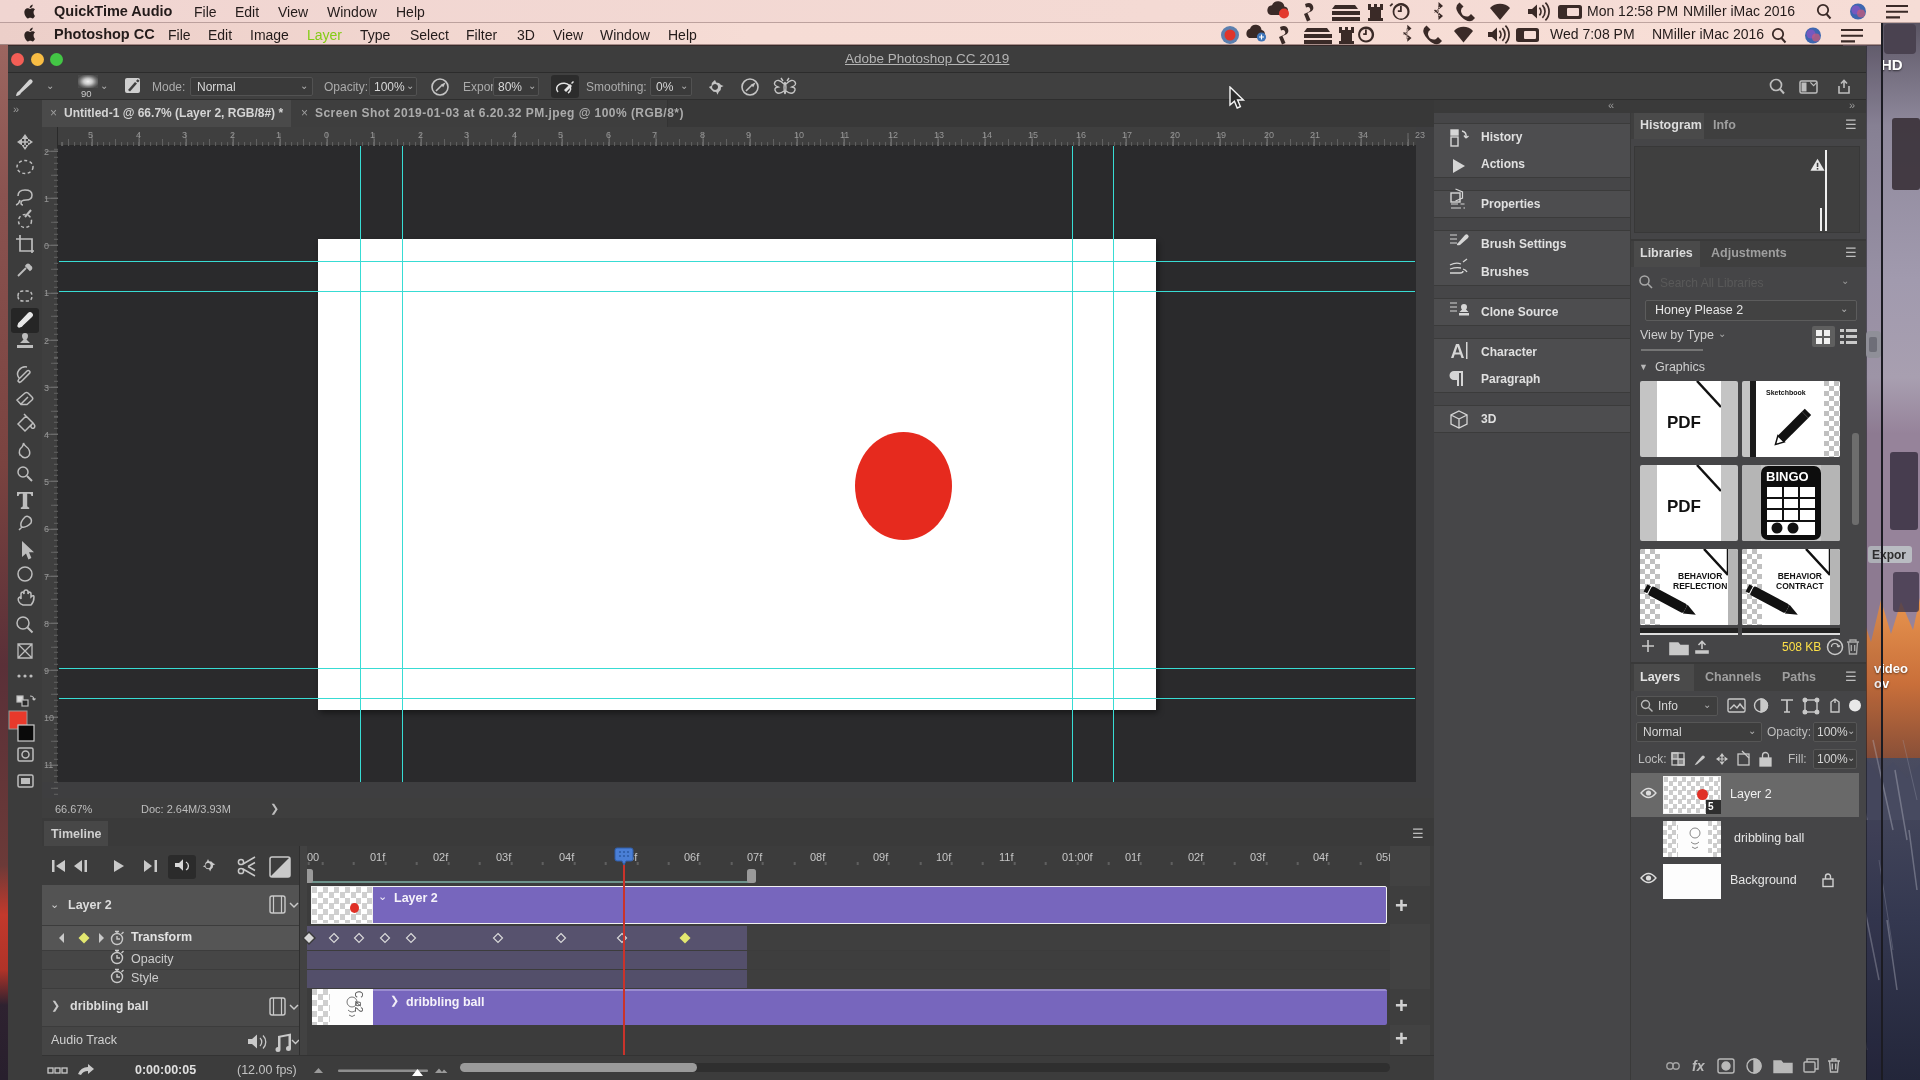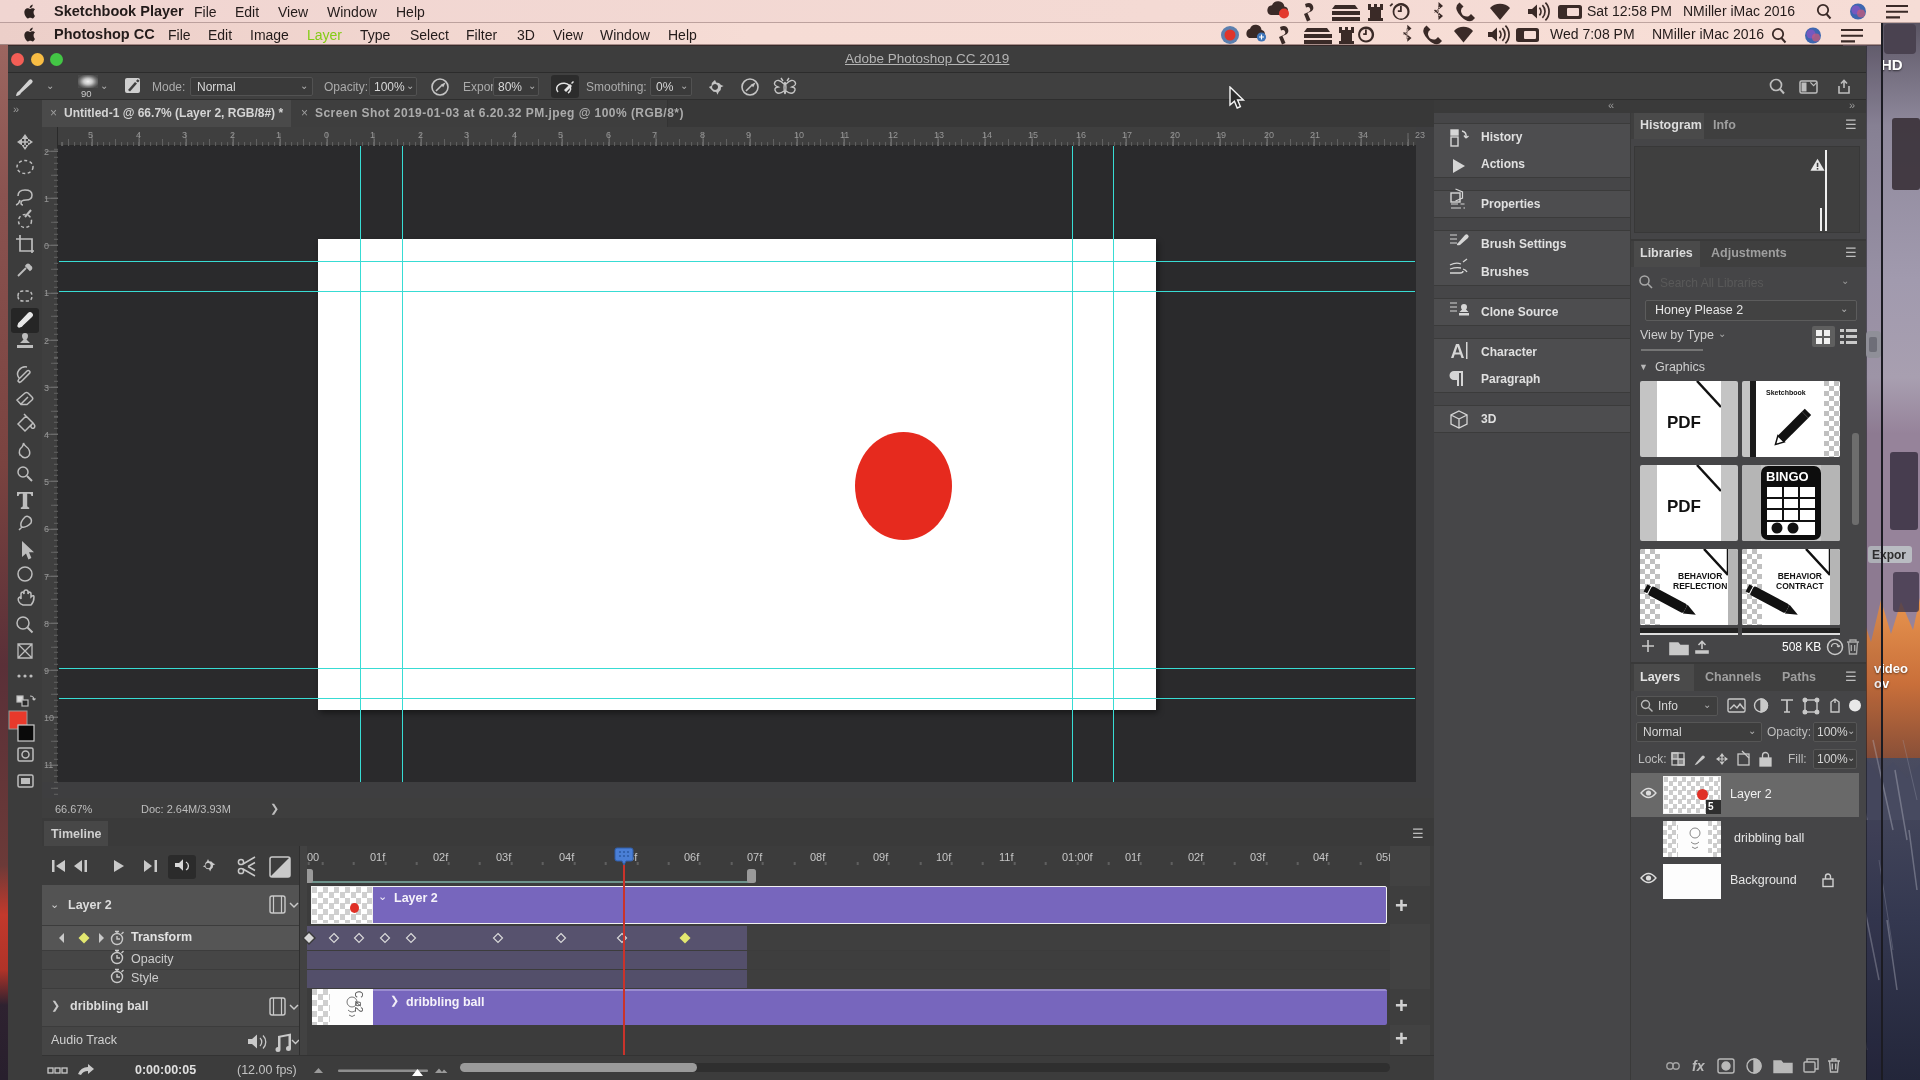--- a/index.html
+++ b/index.html
@@ -53,21 +53,21 @@
 <div class="abs" style="left:1893px; top:572px; width:26px; height:40px; background:#40364a; border-radius:3px; opacity:.8;"></div>
 <div class="abs" style="left:1868px; top:546px; width:44px; height:17px; background:#b9bcc2; border-radius:3px;"></div>
 <div class="txt" style="left:1872px; top:548px; color:#2e2e2e; font-size:12px; font-weight:bold;">Expor</div>
 <div class="txt" style="left:1874px; top:661px; color:#fff; font-size:13px; font-weight:bold; text-shadow:0 1px 2px rgba(0,0,0,.5);">video<br>ov</div>
 
 <div class="abs" style="left:0; top:0; width:1920px; height:23px; background:linear-gradient(90deg,#f0d5d1,#f4dad4 60%,#f6ddd6);"></div>
 <div class="abs" style="left:0; top:22px; width:1920px; height:1px; background:rgba(90,60,60,.35);"></div>
 <svg class="abs" style="left:23px; top:4px;" width="13" height="15" viewBox="0 0 13 15">
  <path d="M9.7 0.6 C9.8 1.5 9.5 2.3 9 3 C8.4 3.7 7.5 4.2 6.7 4.1 C6.6 3.3 7 2.4 7.5 1.8 C8.1 1.1 9 0.7 9.7 0.6 Z M11.9 12 C11.5 13 10.6 14.4 9.6 14.4 C8.7 14.4 8.4 13.8 7.3 13.8 C6.2 13.8 5.8 14.4 5 14.4 C4 14.5 2.9 12.9 2.4 12 C1.3 10 0.9 7.4 1.9 5.9 C2.5 4.9 3.6 4.3 4.6 4.3 C5.6 4.3 6.3 4.9 7.1 4.9 C7.9 4.9 8.4 4.3 9.6 4.3 C10.5 4.3 11.4 4.8 12 5.6 C10 6.8 10.3 9.8 11.9 12 Z" fill="#2d2220"></path>
 </svg>
-<div class="txt" style="left:54px; top:3px; font-size:14.5px; font-weight:bold; color:#231b1a;">Sketchbook Player</div>
+<div class="txt" style="left:54px; top:3px; font-size:14.5px; font-weight:bold; color:#231b1a;">QuickTime Audio</div>
 <div class="txt" style="left:194px; top:3.5px; font-size:14px; color:#231b1a;">File</div>
 <div class="txt" style="left:235px; top:3.5px; font-size:14px; color:#231b1a;">Edit</div>
 <div class="txt" style="left:278px; top:3.5px; font-size:14px; color:#231b1a;">View</div>
 <div class="txt" style="left:327px; top:3.5px; font-size:14px; color:#231b1a;">Window</div>
 <div class="txt" style="left:396px; top:3.5px; font-size:14px; color:#231b1a;">Help</div>
 
 <svg class="abs" style="left:1263px; top:0;" width="320" height="23" viewBox="0 0 320 23">
  <g fill="#3a2a27">
   <path d="M8 15 a5 5 0 0 1 1-9.8 a6.5 6.5 0 0 1 12.4 1.2 a4.4 4.4 0 0 1 0.4 8.6 Z"></path>
   <circle cx="21" cy="13.5" r="5" fill="#e33a2e"></circle>
@@ -87,21 +87,21 @@
 </svg>
 
 <svg class="abs" style="left:1815px; top:3px;" width="100" height="18" viewBox="0 0 100 18">
  <circle cx="8" cy="7" r="5.2" fill="none" stroke="#3a2a27" stroke-width="1.8"></circle>
  <path d="M11.5 11 l4 4.5" stroke="#3a2a27" stroke-width="2"></path>
  <circle cx="43" cy="8.5" r="8" fill="#3d66b0"></circle>
  <circle cx="41" cy="7" r="4.5" fill="#7f57c2" opacity=".85"></circle>
  <circle cx="46" cy="10.5" r="4" fill="#cf5a78" opacity=".7"></circle>
  <path d="M71 3 h22 M71 8.7 h22 M71 14.4 h14" stroke="#3a2a27" stroke-width="2.1"></path>
 </svg>
-<div class="txt" style="left:1587px; top:3px; font-size:14px; color:#231b1a;">Sat 12:58 PM</div>
+<div class="txt" style="left:1587px; top:3px; font-size:14px; color:#231b1a;">Mon 12:58 PM</div>
 <div class="txt" style="left:1683px; top:3px; font-size:14px; color:#231b1a;">NMiller iMac 2016</div>
 
 <div class="abs" style="left:0; top:23px; width:1882px; height:22px; background:linear-gradient(90deg,#eccfc9,#f6dcd5 40%,#f7ded6);"></div>
 <div class="abs" style="left:0; top:44px; width:1882px; height:2px; background:rgba(70,45,45,.45);"></div>
 <svg class="abs" style="left:23px; top:26.5px;" width="13" height="15" viewBox="0 0 13 15">
  <path d="M9.7 0.6 C9.8 1.5 9.5 2.3 9 3 C8.4 3.7 7.5 4.2 6.7 4.1 C6.6 3.3 7 2.4 7.5 1.8 C8.1 1.1 9 0.7 9.7 0.6 Z M11.9 12 C11.5 13 10.6 14.4 9.6 14.4 C8.7 14.4 8.4 13.8 7.3 13.8 C6.2 13.8 5.8 14.4 5 14.4 C4 14.5 2.9 12.9 2.4 12 C1.3 10 0.9 7.4 1.9 5.9 C2.5 4.9 3.6 4.3 4.6 4.3 C5.6 4.3 6.3 4.9 7.1 4.9 C7.9 4.9 8.4 4.3 9.6 4.3 C10.5 4.3 11.4 4.8 12 5.6 C10 6.8 10.3 9.8 11.9 12 Z" fill="#2d2220"></path>
 </svg>
 <div class="txt" style="left:54px; top:26px; font-size:14.5px; font-weight:bold; color:#231b1a;">Photoshop CC</div>
 <div class="txt" style="left:168px; top:26.5px; font-size:14px; color:#231b1a;">File</div>
 <div class="txt" style="left:208px; top:26.5px; font-size:14px; color:#231b1a;">Edit</div>
@@ -788,21 +788,21 @@
 <div class="abs" style="left:1852px; top:433px; width:7px; height:92px; background:#6d6d6d; border-radius:3px;"></div>
 
 <svg class="abs" style="left:1640px; top:638px;" width="90" height="20" viewBox="0 0 90 20">
  <g stroke="#c9c9c9" stroke-width="1.6" fill="none">
   <path d="M8 2 v12 M2 8 h12"></path>
   <path d="M30 5 h8 l2 2.5 h8 v9 h-18 Z" fill="#c9c9c9"></path>
   <path d="M62 11 v-7 M58.5 7 l3.5-3.5 l3.5 3.5"></path>
         <path d="M56 13 h12 v2 h-12 Z" fill="#c9c9c9"></path>
  </g>
 </svg>
-<div class="txt" style="left:1782px; top:640px; color:#ffffff; font-size:12px;">508 KB</div>
+<div class="txt" style="left:1782px; top:640px; color:#fde047; font-size:12px;">508 KB</div>
 <svg class="abs" style="left:1826px; top:638px;" width="18" height="18" viewBox="0 0 18 18">
  <circle cx="9" cy="9" r="7.5" fill="none" stroke="#c9c9c9" stroke-width="1.5"></circle>
  <path d="M5.5 9 a3.5 3.5 0 0 1 7 0 M12.5 9 l-1.5-1.5 M12.5 9 l1.5-1.5" stroke="#c9c9c9" stroke-width="1.2" fill="none"></path>
 </svg>
 <svg class="abs" style="left:1845px; top:637px;" width="16" height="19" viewBox="0 0 16 19">
  <g fill="none" stroke="#a9a9a9" stroke-width="1.4">
         <path d="M2 5 h12 M5 5 v-2 h6 v2 M3.5 5 l1 12 h7 l1-12 M6.3 8 v6 M9.7 8 v6"></path>
       </g>
 </svg>
 

